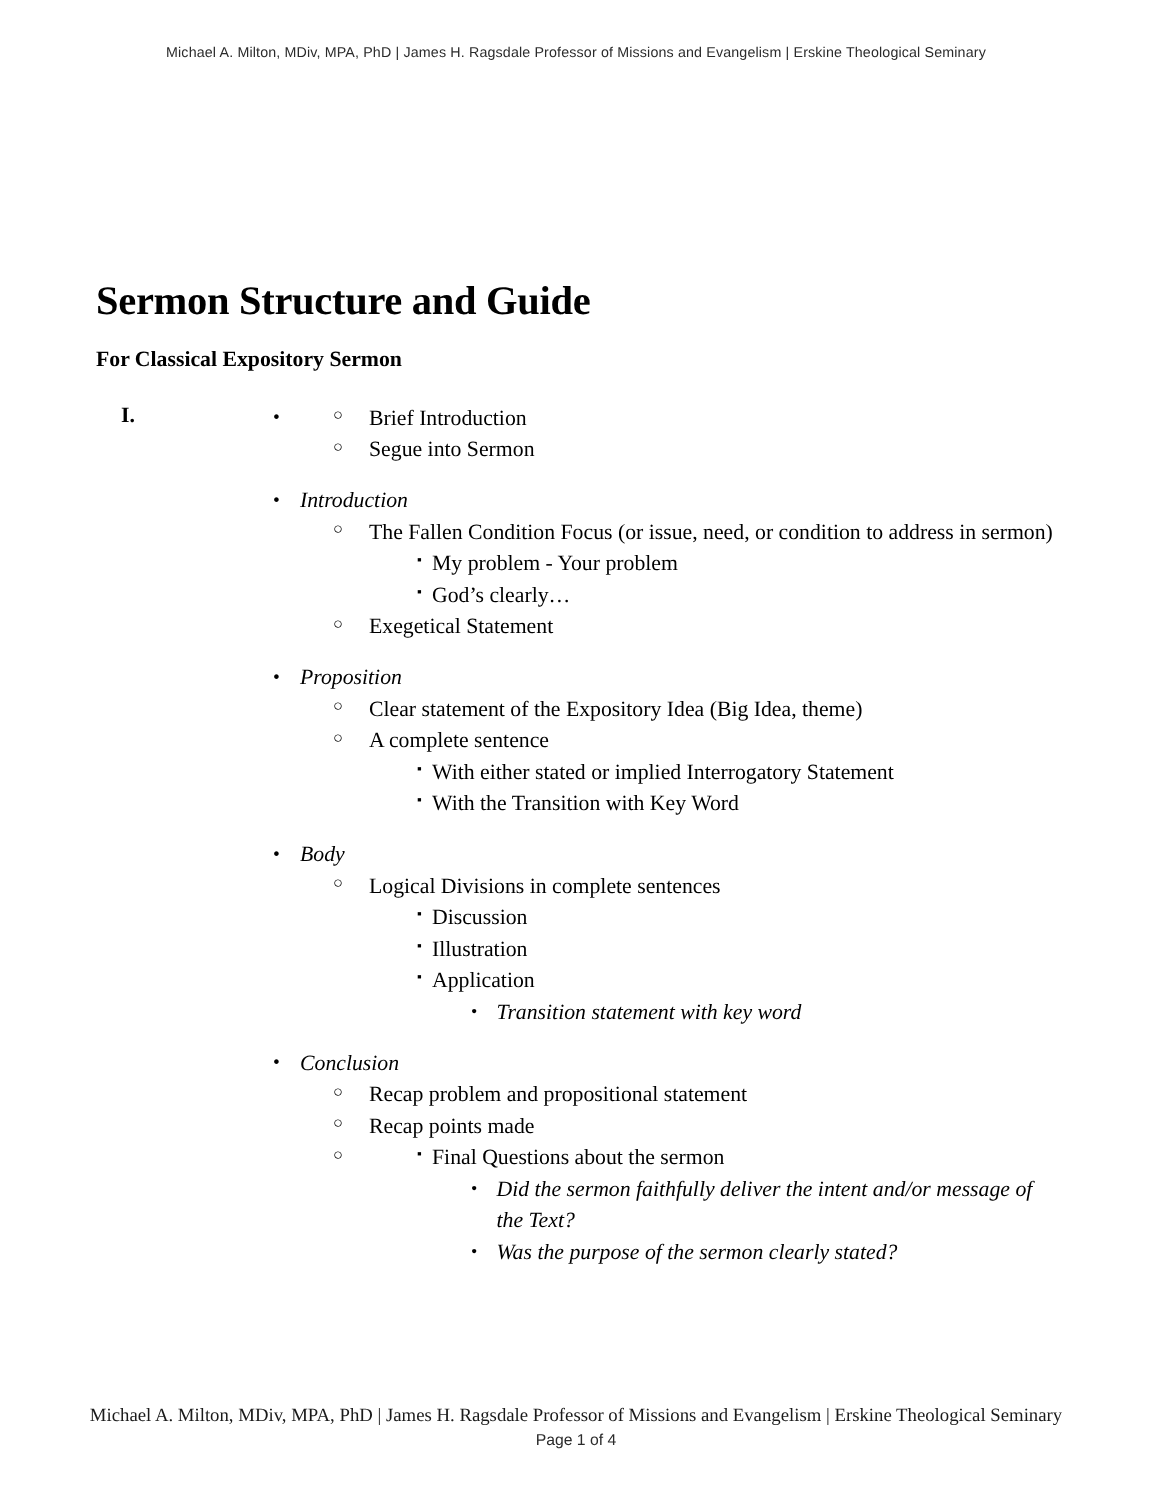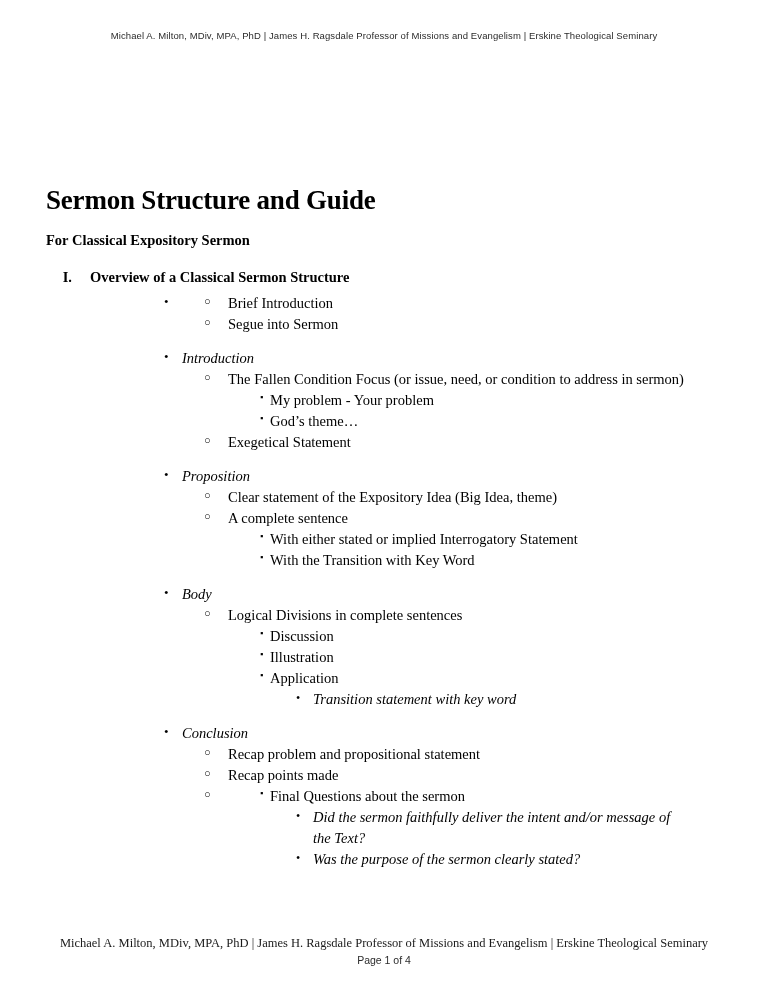--- a/index.html
+++ b/index.html
@@ -27,21 +27,21 @@
     font-family: "Liberation Sans", "DejaVu Sans", sans-serif;
     font-size: 9.5px;
     color: #2b2b2b;
     letter-spacing: 0.1px;
   }
 
   
   .doc-body {
     position: absolute;
     top: 186px;
-    left: 46px;
+    left: 64px;
     width: 640px;
   }
 
   .doc-title {
     font-size: 27px;
     font-weight: bold;
     letter-spacing: -0.2px;
     margin: 0 0 16px 0;
     line-height: 1.1;
   }
@@ -158,21 +158,21 @@
 
 <div class="page-header">Michael A. Milton, MDiv, MPA, PhD | James H. Ragsdale Professor of Missions and Evangelism | Erskine Theological Seminary</div>
 
 <div class="doc-body">
 
   <h1 class="doc-title">Sermon Structure and Guide</h1>
 
   <div class="doc-subtitle">For Classical Expository Sermon</div>
 
   <div class="section-heading">
-    <span class="numeral">I.</span><span>Overview of a Classical Sermon Structure</span>
+    <span class="numeral">I.</span>
   </div>
 
   <ul class="outline" id="outline-root">
       <li class="lvl1 group">
         <span class="marker">•</span>
         <ul>
           <li class="lvl2">
             <span class="marker">○</span>
             <span class="li-text">Brief Introduction</span>
           </li>
@@ -189,21 +189,21 @@
           <li class="lvl2">
             <span class="marker">○</span>
             <span class="li-text">The Fallen Condition Focus (or issue, need, or condition to address in sermon)</span>
             <ul>
               <li class="lvl3">
                 <span class="marker">▪</span>
                 <span class="li-text">My problem - Your problem</span>
               </li>
               <li class="lvl3">
                 <span class="marker">▪</span>
-                <span class="li-text">God’s theme…</span>
+                <span class="li-text">God’s clearly…</span>
               </li>
             </ul>
           </li>
           <li class="lvl2">
             <span class="marker">○</span>
             <span class="li-text">Exegetical Statement</span>
           </li>
         </ul>
       </li>
       <li class="lvl1 group">

